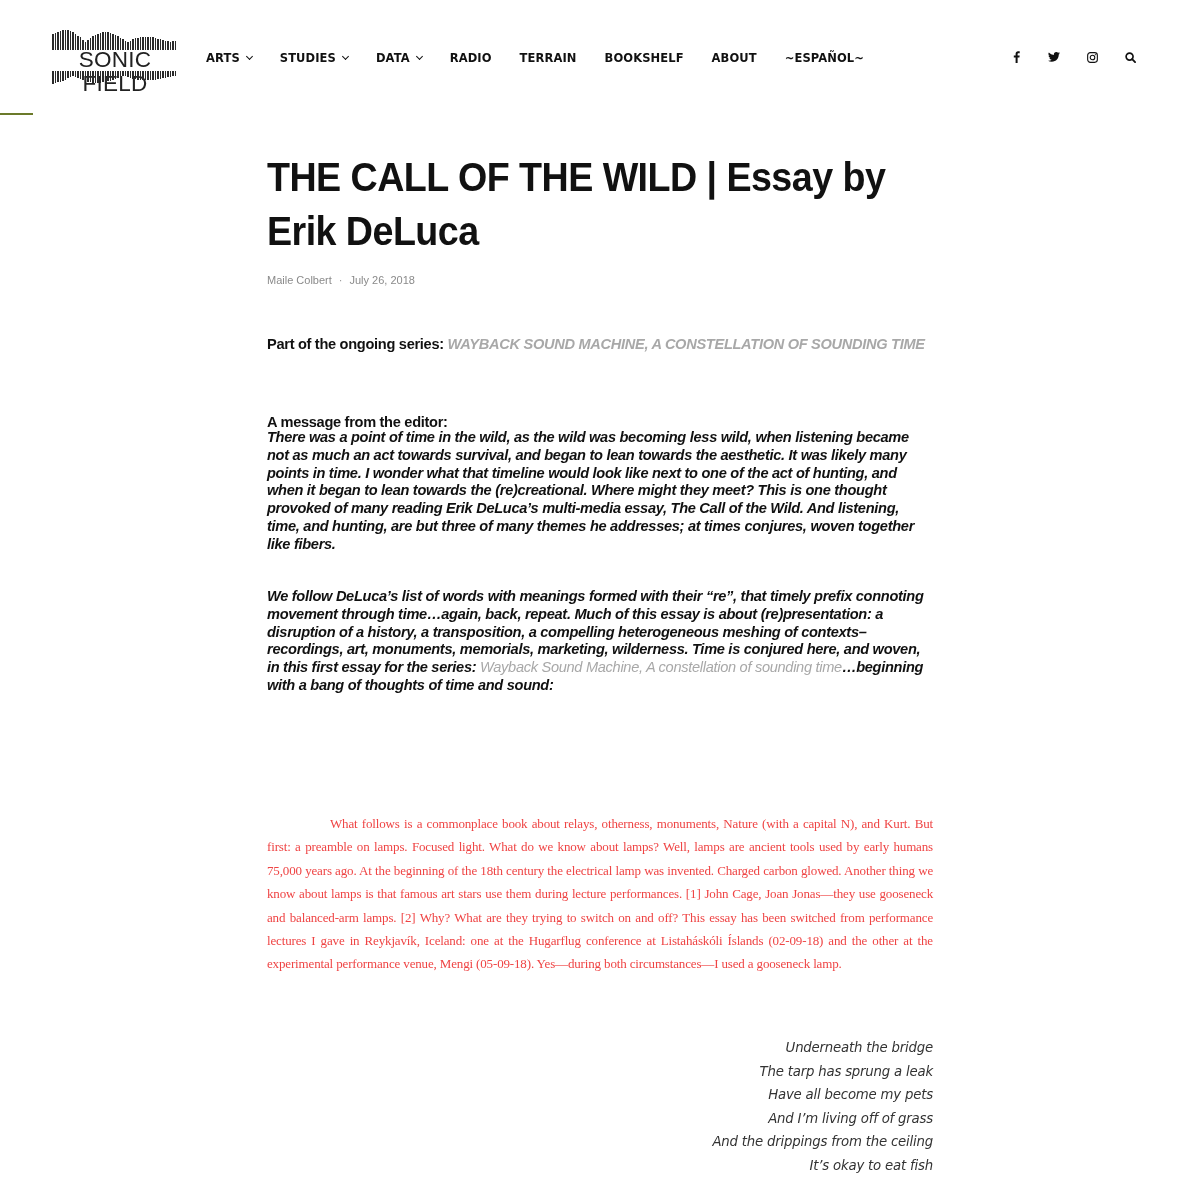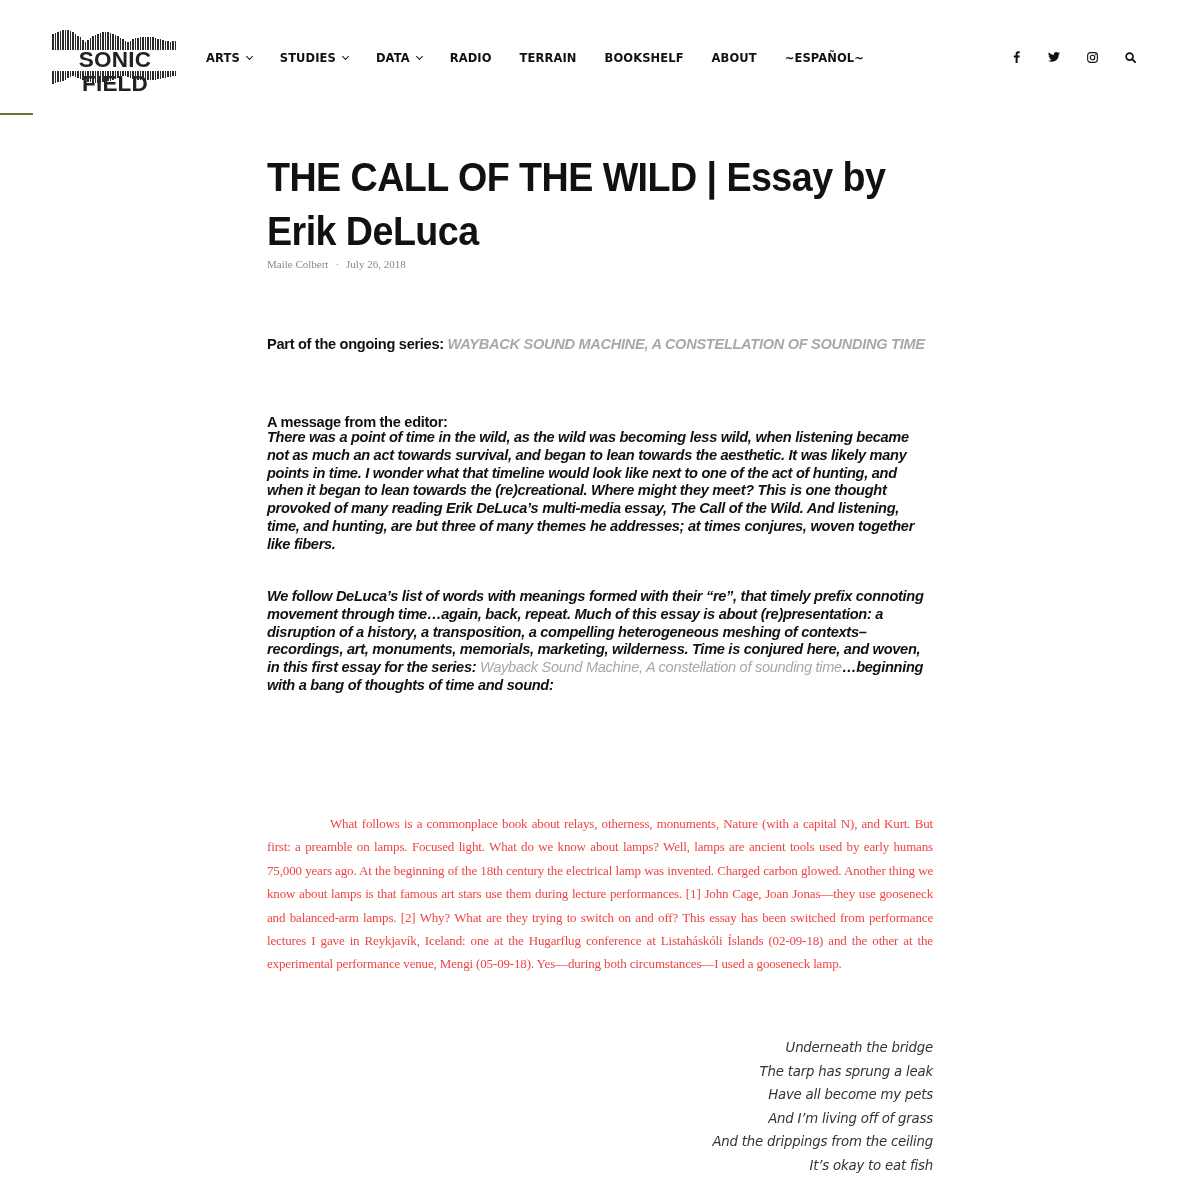--- a/index.html
+++ b/index.html
@@ -7,39 +7,39 @@
     body { position: relative; font-family: "Liberation Sans", sans-serif; color: #111111; }
 
     
     .header { position: absolute; left: 0; top: 0; width: 1200px; height: 115px; }
     .logo { position: absolute; left: 50px; top: 26px; width: 130px; height: 62px; display: block; }
     .logo .bars-top, .logo .bars-bot { position: absolute; left: 2px; width: 126px; display: flex; gap: 1px; }
     .logo .bars-top { top: 2px; height: 22px; align-items: flex-end; }
     .logo .bars-bot { top: 45px; height: 14px; align-items: flex-start; }
     .logo .bar { width: 1.5px; background: #2a2a2a; }
     .logo .logo-text { position: absolute; left: 0; top: 22px; width: 130px; text-align: center;
-      font-family: "Liberation Sans", sans-serif; font-size: 22.5px; letter-spacing: 0.2px; color: #222; line-height: 24px; font-weight: bold; }
+      font-family: "Liberation Sans", sans-serif; font-size: 22.5px; letter-spacing: 0.2px; color: #222; line-height: 24px; font-weight: normal; }
 
     .nav { position: absolute; left: 206px; top: 48px; display: flex; gap: 0; }
     .nav-item { display: flex; align-items: center; font-family: "DejaVu Sans", sans-serif; font-weight: bold;
       font-size: 11.5px; letter-spacing: 0.1px; color: #111; margin-right: 28px; cursor: pointer; height: 20px; }
     .nav-item .chev { display: inline-block; width: 5px; height: 5px; border-right: 1.5px solid #111; border-bottom: 1.5px solid #111;
       transform: rotate(45deg); margin-left: 7px; margin-top: -3px; }
 
     .social { position: absolute; top: 49px; left: 1008px; display: flex; }
     .social .icon { width: 16px; height: 16px; margin-right: 22px; display: flex; align-items: center; justify-content: center; cursor: pointer; }
     .social .icon svg { display: block; }
 
     .accent-line { position: absolute; left: 0; top: 113px; width: 33px; height: 2px; background: #6b7a2a; }
 
     
     .article { position: absolute; left: 267px; top: 150px; width: 666px; }
     .title { font-family: "Liberation Sans", sans-serif; font-weight: bold; font-size: 40.5px; line-height: 54px;
       color: #111; letter-spacing: -0.6px; transform: scaleX(0.93); transform-origin: left top; width: 716px; }
-    .meta { font-family: Liberation Serif, serif; font-size: 11px; color: #8a8a8a; display: flex; align-items: center; }
+    .meta { margin-top: 16px; font-family: Liberation Sans, sans-serif; font-size: 11px; color: #8a8a8a; display: flex; align-items: center; }
     .meta .dot { margin: 0 7px; color: #9a9a9a; }
 
     .rb { font-family: "Liberation Sans", sans-serif; font-weight: bold; font-size: 14.6px; color: #111; letter-spacing: -0.3px; }
     .series { position: absolute; top: 186px; left: 0; width: 700px; white-space: nowrap; }
     .series a { color: #a8a8a8; font-style: italic; text-decoration: none; cursor: pointer; }
     .editor { position: absolute; top: 232px; left: 0; margin-top: 32px; }
     .para-it { font-style: italic; line-height: 17.8px; }
     .para1 { position: absolute; top: 279px; left: 0; width: 666px; }
     .para2 { position: absolute; top: 414px; left: 0; width: 666px; margin-top: 24px; }
     .para2 a { color: #a8a8a8; font-style: italic; font-weight: normal; text-decoration: none; cursor: pointer; }

